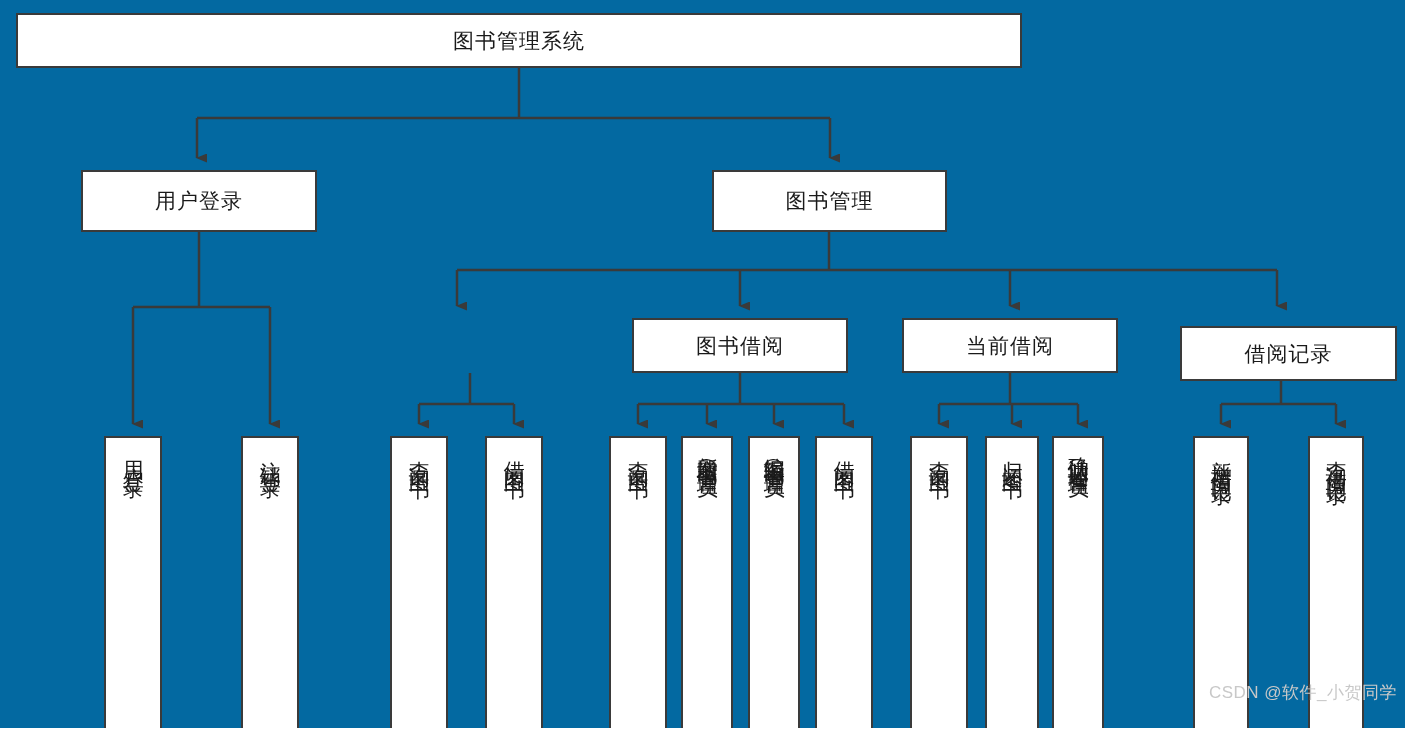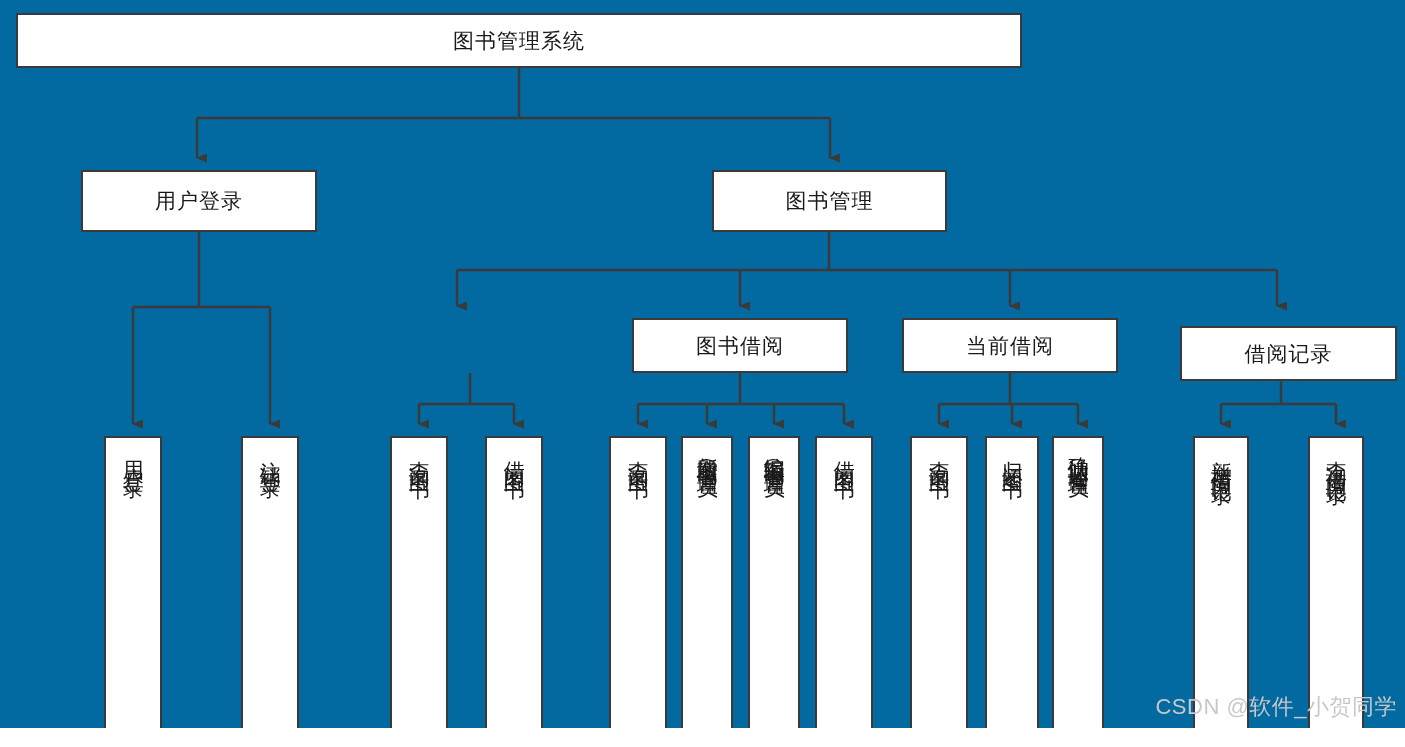--- a/index.html
+++ b/index.html
@@ -53,22 +53,22 @@
   .node .label {
     display: block;
     white-space: nowrap;
   }
   .node.vert .label {
     text-align: center;
   }
   #watermark {
     position: absolute;
     right: 8px;
-    bottom: 6px;
-    font-size: 22px;
+    bottom: 24px;
+    font-size: 17px;
     color: #c8c8c8;
     white-space: nowrap;
     letter-spacing: 0.5px;
   }
 </style>
 </head>
 <body>
 
 <div id="canvas">
 

